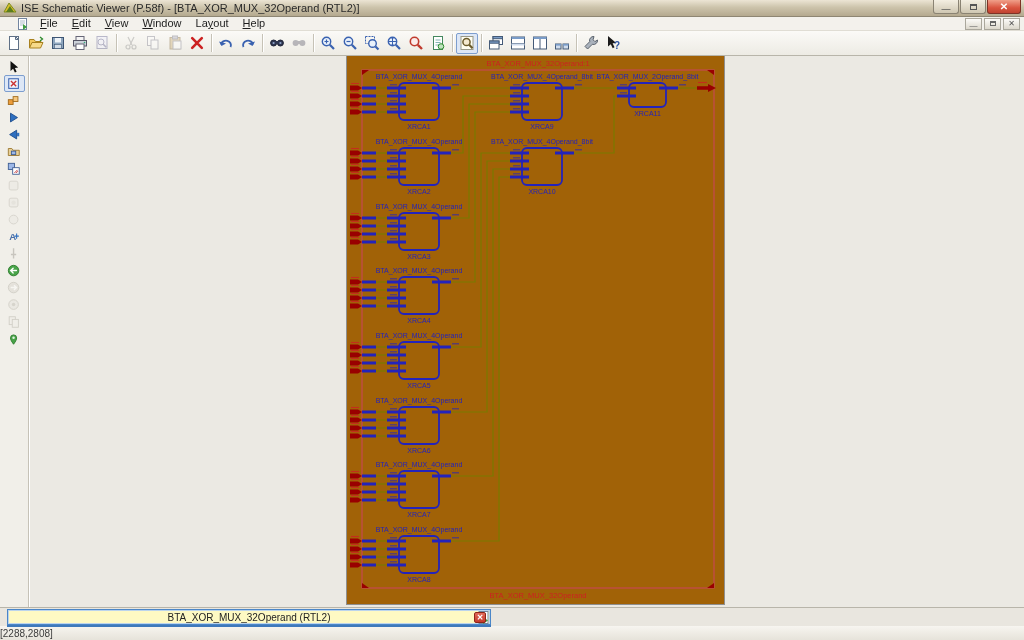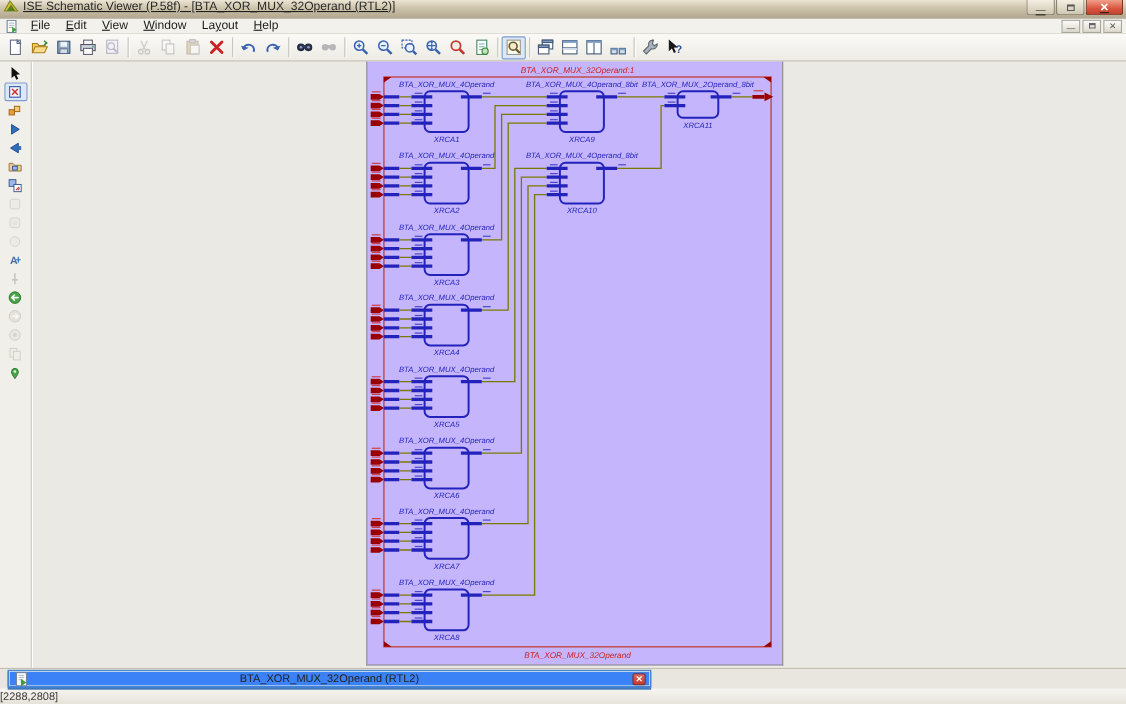--- a/index.html
+++ b/index.html
@@ -1,34 +1,34 @@
 <!DOCTYPE html>
 <html><head>
 <meta charset="utf-8">
 <style>
   * { margin:0; padding:0; box-sizing:border-box; }
   html,body { width:1024px; height:640px; overflow:hidden; }
   body { font-family:"Liberation Sans", sans-serif; background:#ece9e2; font-size:11px; color:#1d1d1d; }
 
   
-  .titlebar { height:17px; display:flex; 
+  .titlebar { height:17px; display:flex; align-items:center;
     background:linear-gradient(#ece5d4,#cdc4ac 45%,#b4a98f);
-    border-bottom:1px solid #8e8673; padding-left:3px;text-decoration:underline; }
+    border-bottom:1px solid #8e8673; padding-left:3px; }
   .titlebar .app-ico { width:14px; height:12px; margin-right:4px; }
   .titlebar .title-text { font-size:11px; color:#2a2a2a; white-space:nowrap; }
   .win-btns { margin-left:auto; display:flex; align-items:flex-start; height:100%; }
   .win-btn { width:26px; height:14px; margin-right:1px; border:1px solid #8a8373; border-top:none;
     border-radius:0 0 3px 3px; background:linear-gradient(#f4efe2,#cfc7b2);
     display:flex; align-items:center; justify-content:center; font-size:9px; color:#444; }
   .win-btn.close { width:34px; background:linear-gradient(#f0a08a,#d9543f 60%,#c04330); color:#fff; border-color:#7e3326; margin-right:3px;}
   .glyph-restore { width:7px; height:6px; border:1px solid #555; border-top:2px solid #555; }
   .win-btn.close .glyph-x { font-weight:bold; font-size:10px; }
 
   
-  .menubar { height:14px; display:flex; align-items:center; background:#f3f1ec; border-bottom:1px solid #e0ddd4; padding-left:2px; }
+  .menubar { height:14px; display:flex; align-items:center; background:#f3f1ec; border-bottom:1px solid #e0ddd4; padding-left:14px; }
   .menubar .child-ico { width:13px; height:12px; margin:0 4px 0 2px; }
   .menu-item { padding:0 7px; font-size:11px; line-height:13px; cursor:default; }
   .menu-item u { text-decoration:underline; }
   .mdi-btns { margin-left:auto; display:flex; margin-right:4px; }
   .mdi-btn { width:17px; height:12px; border:1px solid #aaa79c; background:linear-gradient(#fcfbf8,#dcd8cc);
     margin-left:2px; display:flex; align-items:center; justify-content:center; font-size:8px; color:#555; }
   .glyph-restore2 { width:6px; height:5px; border:1px solid #666; border-top:2px solid #666; }
 
   
   .toolbar { height:25px; display:flex; align-items:center; padding-left:3px;
@@ -43,30 +43,30 @@
   
   .main { height:551px; display:flex; position:relative; }
   .sidebar { width:29px; background:#f1efe9; border-right:1px solid #c6c2b7; padding-top:2px;
     display:flex; flex-direction:column; align-items:center; }
   .sbtn { width:21px; height:17px; display:flex; align-items:center; justify-content:center;
     border:1px solid transparent; border-radius:2px; margin-bottom:0px; }
   .sbtn svg { width:14px; height:14px; }
   .sbtn.pressed { background:#dde7f6; border-color:#7d9ecf; }
   .sbtn.disabled { opacity:.45; }
   .client { flex:1; position:relative; background:#ebe9e3; border-left:1px solid #fff; }
-  .sheet { position:absolute; left:303px; top:0px; width:379px; height:549px;
-    background:#c4b5fd; border:1px solid #8f8f8f; border-top:none;font-style:italic; }
+  .sheet { position:absolute; left:316px; top:0px; width:379px; height:549px;
+    background:#a16207; border:1px solid #8f8f8f; border-top:none; }
   .sheet svg { display:block; }
   .sheet text { font-family:"Liberation Sans", sans-serif; }
 
   
   .tabbar { height:19px; background:#e9e6df; border-top:1px solid #b8b5aa; display:flex; align-items:center; padding-left:7px; }
-  .doc-tab { position:relative; width:585px; height:16px; background:#3b82f6;
+  .doc-tab { position:relative; width:484px; height:16px; background:#fef9c3;
     border:1px solid #4a86c8; box-shadow:0 0 0 1px #bcd4ec inset, 0 2px 0 #3f79bb;
-    display:flex; align-items:center; }
+    display:flex; align-items:center;justify-content:flex-end; }
   .doc-tab .tab-ico { width:13px; height:13px; margin-left:5px; }
   .doc-tab .tab-label { position:absolute; left:0; right:0; text-align:center; font-size:10px; color:#222; }
   .tab-close { position:absolute; right:4px; top:2px; width:12px; height:11px; background:linear-gradient(#e2695a,#c6392b);
     border:1px solid #8f2417; border-radius:2px; color:#fff; font-size:8px; font-weight:bold;
     display:flex; align-items:center; justify-content:center; line-height:1; }
 
   
   .statusbar { height:14px; background:linear-gradient(#f7f5f0,#e6e3da); display:flex; align-items:center;
     padding-right:10px; font-size:10px; color:#3c3c3c; }
 </style>

